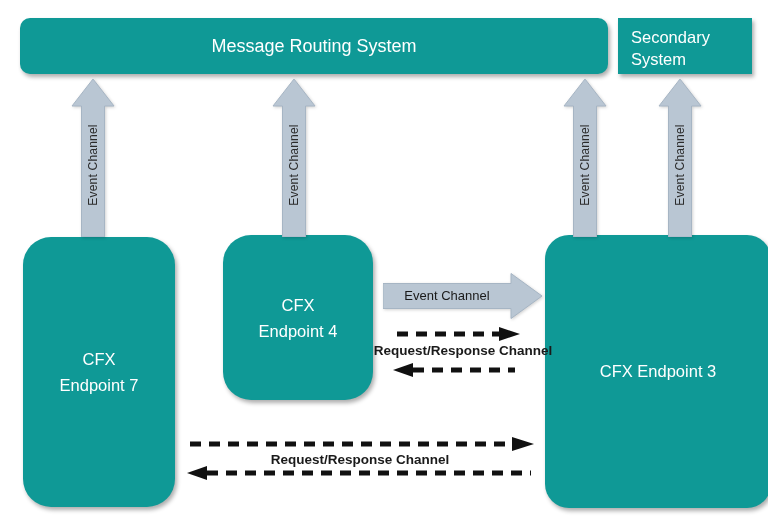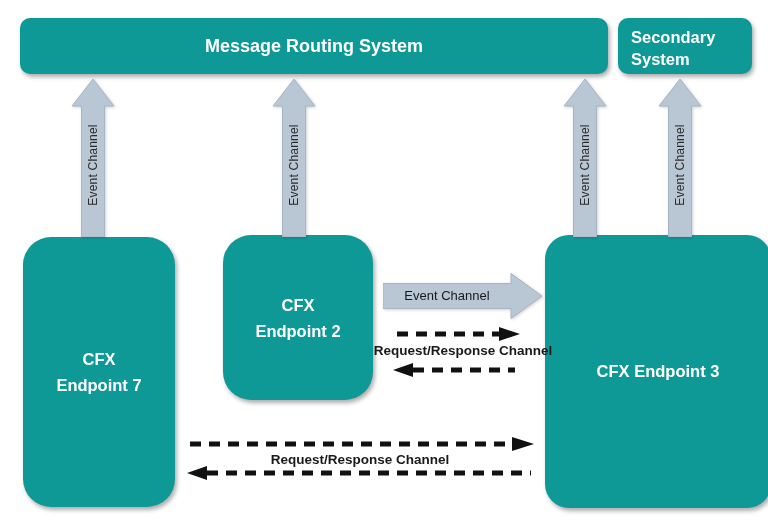--- a/index.html
+++ b/index.html
@@ -13,25 +13,25 @@
   html,body{margin:0;padding:0;background:#ffffff;}
   .canvas{
     position:relative;width:768px;height:526px;background:#ffffff;
     font-family:"Liberation Sans",sans-serif;overflow:hidden;
   }
   
   .tbox{
     position:absolute;background:var(--teal);color:var(--box-text);
     box-shadow:2px 3px 4px rgba(0,0,0,.32);
     display:flex;align-items:center;justify-content:center;
-    text-align:center;box-sizing:border-box;font-weight:bold;
+    text-align:center;box-sizing:border-box;
   }
   #routing-box{left:20px;top:18px;width:588px;height:56px;border-radius:10px;font-size:18px;}
   #secondary-box{
-    left:618px;top:18px;width:134px;height:56px;border-radius:10px;
+    left:618px;top:18px;width:134px;height:56px;border-radius:0;
     font-size:16.5px;line-height:22px;justify-content:flex-start;text-align:left;
     padding:4px 6px 0 13px;
   }
   #endpoint1-box{left:23px;top:237px;width:152px;height:270px;border-radius:28px;
     font-size:16.5px;line-height:26px;flex-direction:column;}
   #endpoint2-box{left:223px;top:235px;width:150px;height:165px;border-radius:28px;
     font-size:16.5px;line-height:26px;flex-direction:column;}
   #endpoint3-box{left:545px;top:235px;width:226px;height:273px;border-radius:24px;font-size:16.5px;}
 
   
@@ -77,21 +77,21 @@
     <span>Secondary System</span>
   </div>
 
   <div class="tbox" id="endpoint1-box">
     <span>CFX</span>
     <span>Endpoint 7</span>
   </div>
 
   <div class="tbox" id="endpoint2-box">
     <span>CFX</span>
-    <span>Endpoint 2</span>
+    <span>Endpoint 4</span>
   </div>
 
   <div class="tbox" id="endpoint3-box">
     <span>CFX Endpoint 3</span>
   </div>
 
   <div class="varrow" id="varrow-1">
     <svg width="44" height="159" viewBox="0 0 44 159">
       <path d="M22 1 L43 28 L33.5 28 L33.5 159 L10.5 159 L10.5 28 L1 28 Z" style="fill:var(--arrow-fill);stroke:var(--arrow-stroke);stroke-width:1"></path>
     </svg>

